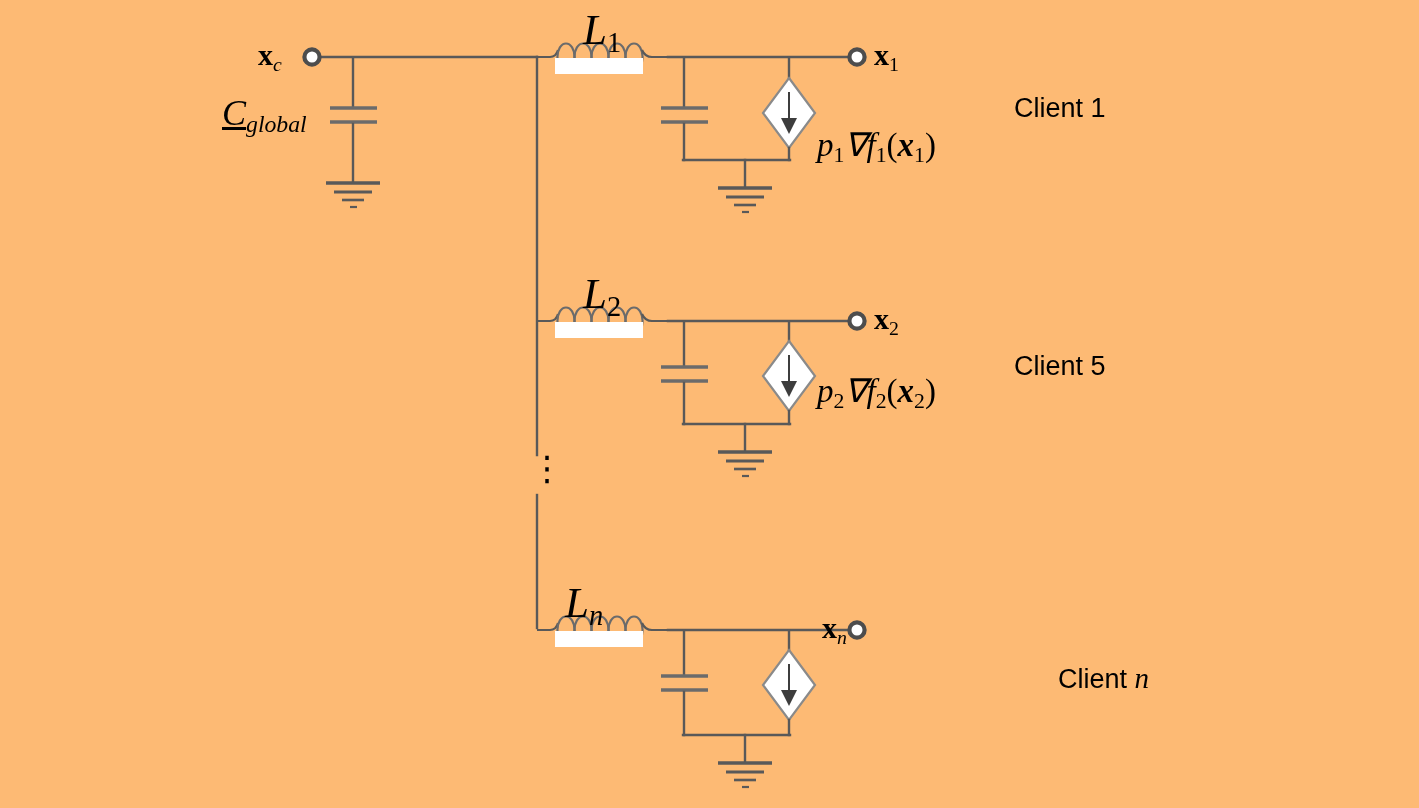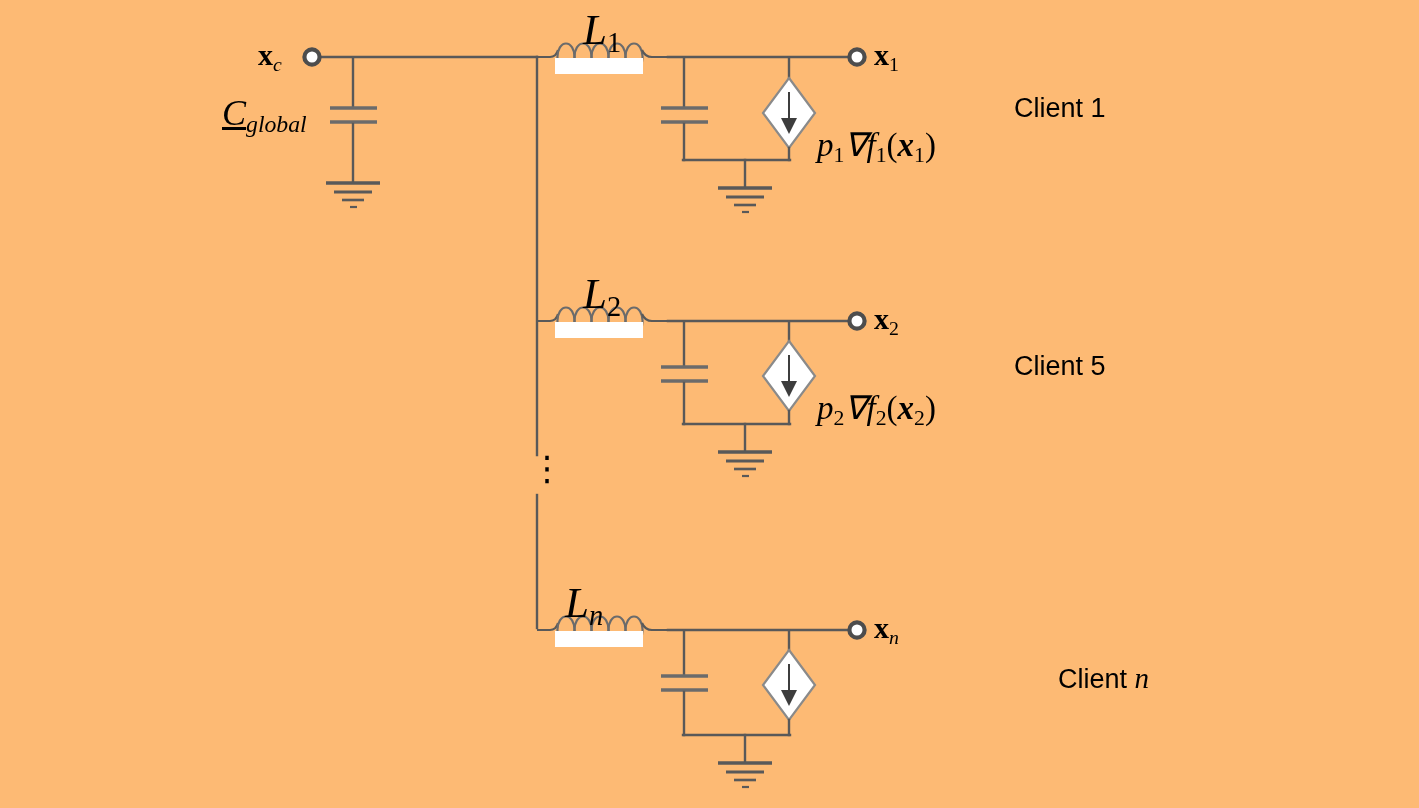--- a/index.html
+++ b/index.html
@@ -300,32 +300,32 @@
   <div class="lbl client-lbl" style="left:1014px; top:95px;">Client 1</div>
 
   <div class="lbl ind-lbl" style="left:583px; top:272px;">
     <span class="math">L</span><span class="mathup subup">2</span>
   </div>
 
   <div class="lbl node-lbl" style="left:874px; top:304px;">
     <span class="bx">x</span><span class="mathup subup">2</span>
   </div>
 
-  <div class="lbl src-lbl" style="left:817px; top:357px;">
+  <div class="lbl src-lbl" style="left:817px; top:340px;">
     <span class="math">p</span><span class="mathup subup">2</span><span class="mathup" style="font-style:italic">∇f</span><span class="mathup subup">2</span><span class="mathup">(</span><span class="bxi">x</span><span class="mathup subup">2</span><span class="mathup">)</span>
   </div>
 
   <div class="lbl client-lbl" style="left:1014px; top:353px;">Client 5</div>
 
   <div class="vdots" style="left:530px; top:452px;">⋮</div>
 
   <div class="lbl ind-lbl" style="left:565px; top:581px;">
     <span class="math">L</span><span class="math sub">n</span>
   </div>
 
-  <div class="lbl node-lbl" style="left:874px; top:613px;text-align:center;">
+  <div class="lbl node-lbl" style="left:822px; top:613px;text-align:center;">
     <span class="bx">x</span><span class="math sub">n</span>
   </div>
 
 
   <div class="lbl client-lbl" style="left:1058px; top:664px;"><span>Client </span><span class="it">n</span></div>
 
 </div>
 
 </body></html>

